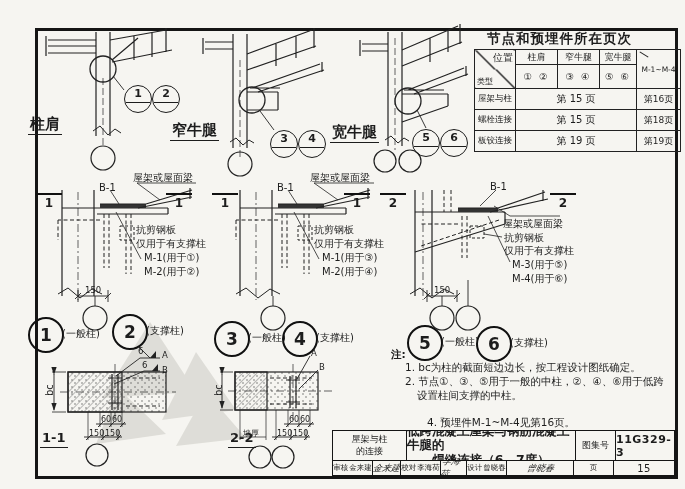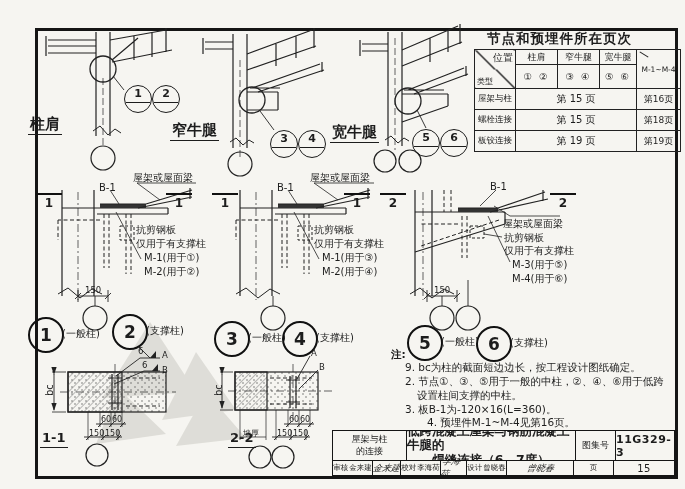--- a/index.html
+++ b/index.html
@@ -352,24 +352,23 @@
   <div class="t dim" style="left:311px;top:349px;">A</div>
   <div class="t dim" style="left:319px;top:363px;">B</div>
   <div class="t tiny" style="left:289px;top:415px;">60</div>
   <div class="t tiny" style="left:300px;top:415px;">60</div>
   <div class="t tiny" style="left:277px;top:429px;">150</div>
   <div class="t tiny" style="left:293px;top:429px;">150</div>
   <div class="t tiny" style="left:243px;top:429px;">墙厚</div>
   <div class="t sec-label" style="left:228px;top:431px;">2-2</div>
 
   <div class="t note-line" style="left:391px;top:348px;font-weight:bold;">注:</div>
-  <div class="t note-line" style="left:405px;top:361px;">9. bc为柱的截面短边边长，按工程设计图纸确定。</div>
+  <div class="t note-line" style="left:405px;top:361px;">1. bc为柱的截面短边边长，按工程设计图纸确定。</div>
   <div class="t note-line" style="left:405px;top:375px;">2. 节点①、③、⑤用于一般的中柱，②、④、⑥用于低跨</div>
   <div class="t note-line" style="left:417px;top:389px;">设置柱间支撑的中柱。</div>
-  <div class="t note-line" style="left:405px;top:403px;">3. 板B-1为-120×16(L=360)。</div>
   <div class="t note-line" style="left:405px;top:416px;margin-left:22px;">4. 预埋件M-1~M-4见第16页。</div>
 
   <div class="tb">
     <div class="tb-row tb-r1">
       <div class="tb-cell cat">
         <span>屋架与柱</span>
         <span>的连接</span>
       </div>
       <div class="tb-cell ttl">
         <span>低跨混凝土屋架与钢筋混凝土牛腿的</span>

